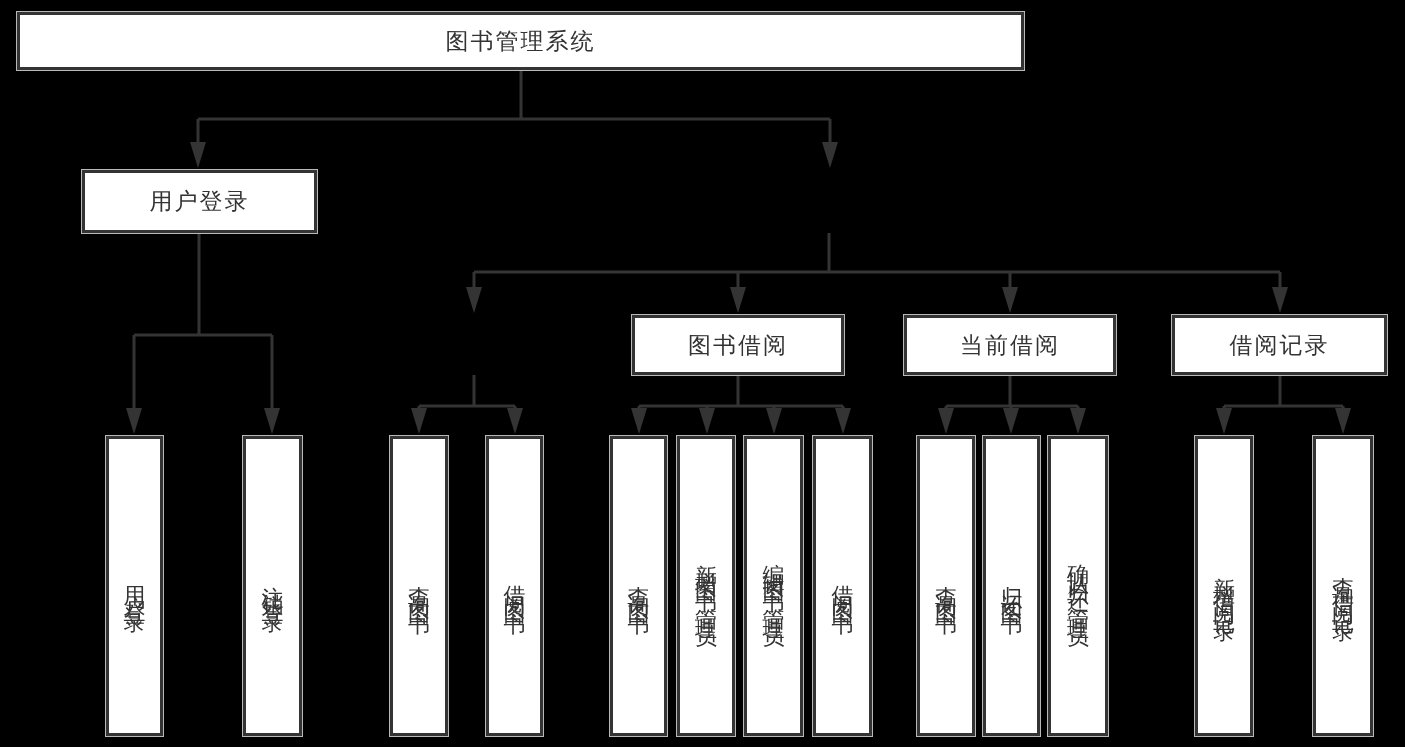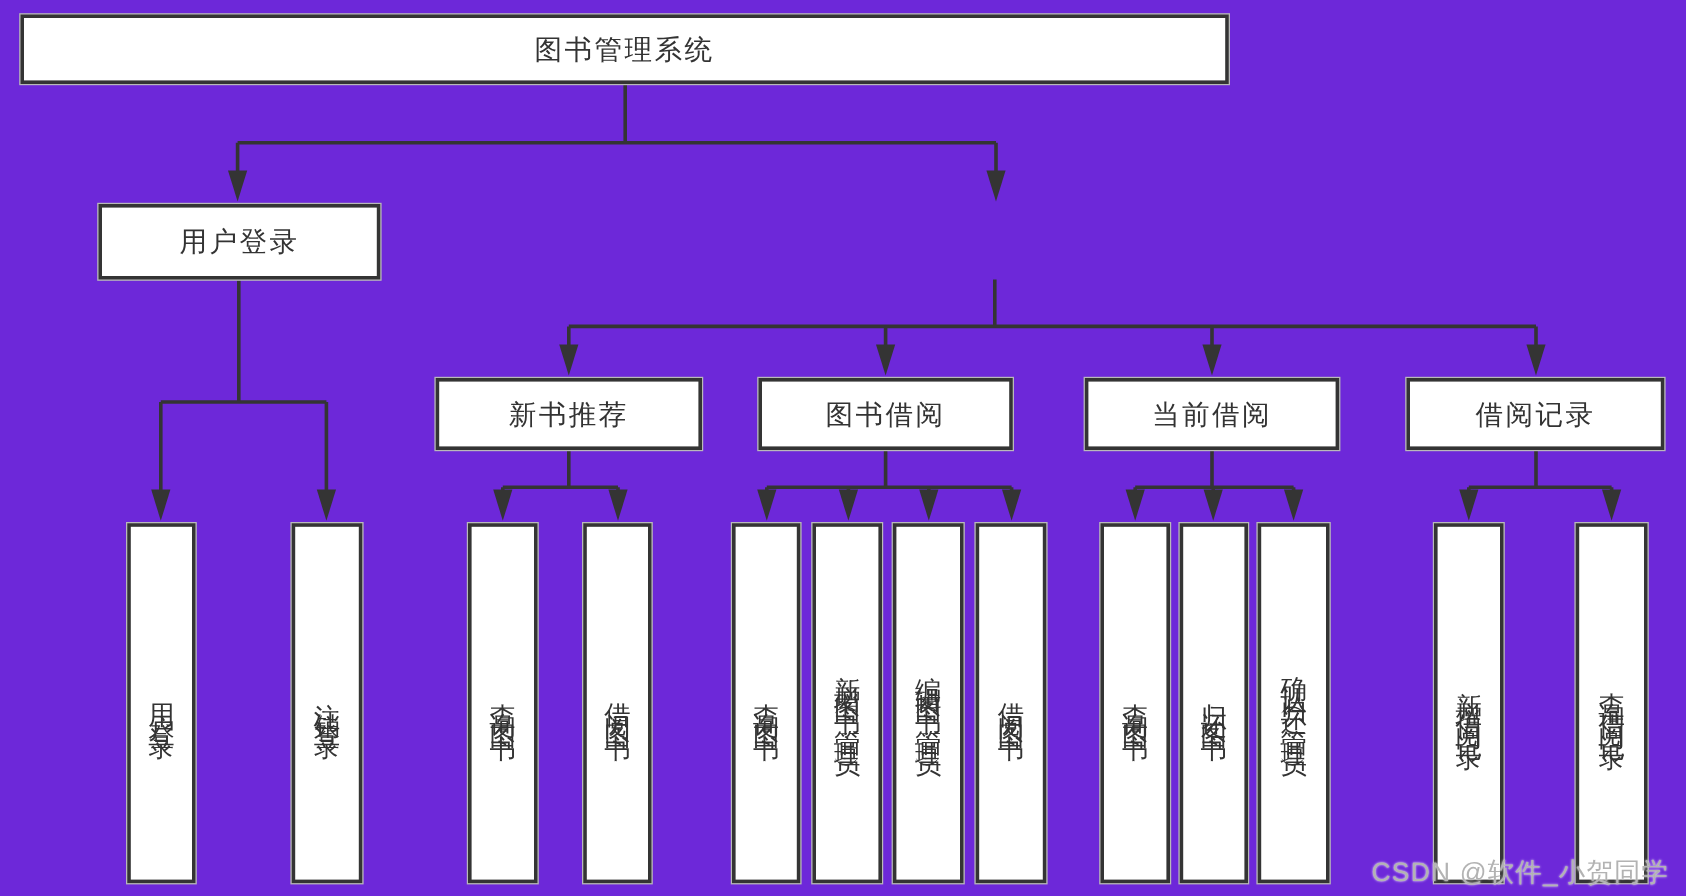--- a/index.html
+++ b/index.html
@@ -1,17 +1,17 @@
 <!DOCTYPE html>
 <html><head>
 <meta charset="utf-8">
 <style>
   html,body{margin:0;padding:0;background:#fff;}
   #stage{
-    position:relative;width:1405px;height:747px;background:#6d28d9;overflow:hidden;
+    position:relative;width:1405px;height:747px;background:#000000;overflow:hidden;
     font-family:"Liberation Sans",sans-serif;color:#333333;
   }
   .wires{position:absolute;left:0;top:0;z-index:1;}
   .node{
     position:absolute;box-sizing:border-box;background:#ffffff;
     border:3px solid #343434;z-index:2;
     display:flex;align-items:center;justify-content:center;
     box-shadow:0 0 0 1px #b9b9b9;
   }
   .lbl{font-size:23px;letter-spacing:2px;color:#333333;white-space:nowrap;}
@@ -64,23 +64,20 @@
   </svg>
 
   <div class="node" style="left:17px;top:12px;width:1007px;height:58px">
     <span class="lbl">图书管理系统</span>
   </div>
 
   <div class="node" style="left:82px;top:170px;width:235px;height:63px">
     <span class="lbl">用户登录</span>
   </div>
 
-  <div class="node" style="left:363px;top:315px;width:222px;height:60px">
-    <span class="lbl">新书推荐</span>
-  </div>
   <div class="node" style="left:632px;top:315px;width:212px;height:60px">
     <span class="lbl">图书借阅</span>
   </div>
   <div class="node" style="left:904px;top:315px;width:212px;height:60px">
     <span class="lbl">当前借阅</span>
   </div>
   <div class="node" style="left:1172px;top:315px;width:215px;height:60px">
     <span class="lbl">借阅记录</span>
   </div>
 
@@ -121,14 +118,13 @@
     <span class="vlbl">确认归还（管理员）</span>
   </div>
 
   <div class="node" style="left:1195px;top:436px;width:58px;height:300px">
     <span class="vlbl">新增借阅记录</span>
   </div>
   <div class="node" style="left:1313px;top:436px;width:60px;height:300px">
     <span class="vlbl">查询借阅记录</span>
   </div>
 
-  <div class="watermark">CSDN @软件_小贺同学</div>
 </div>
 
 </body></html>

